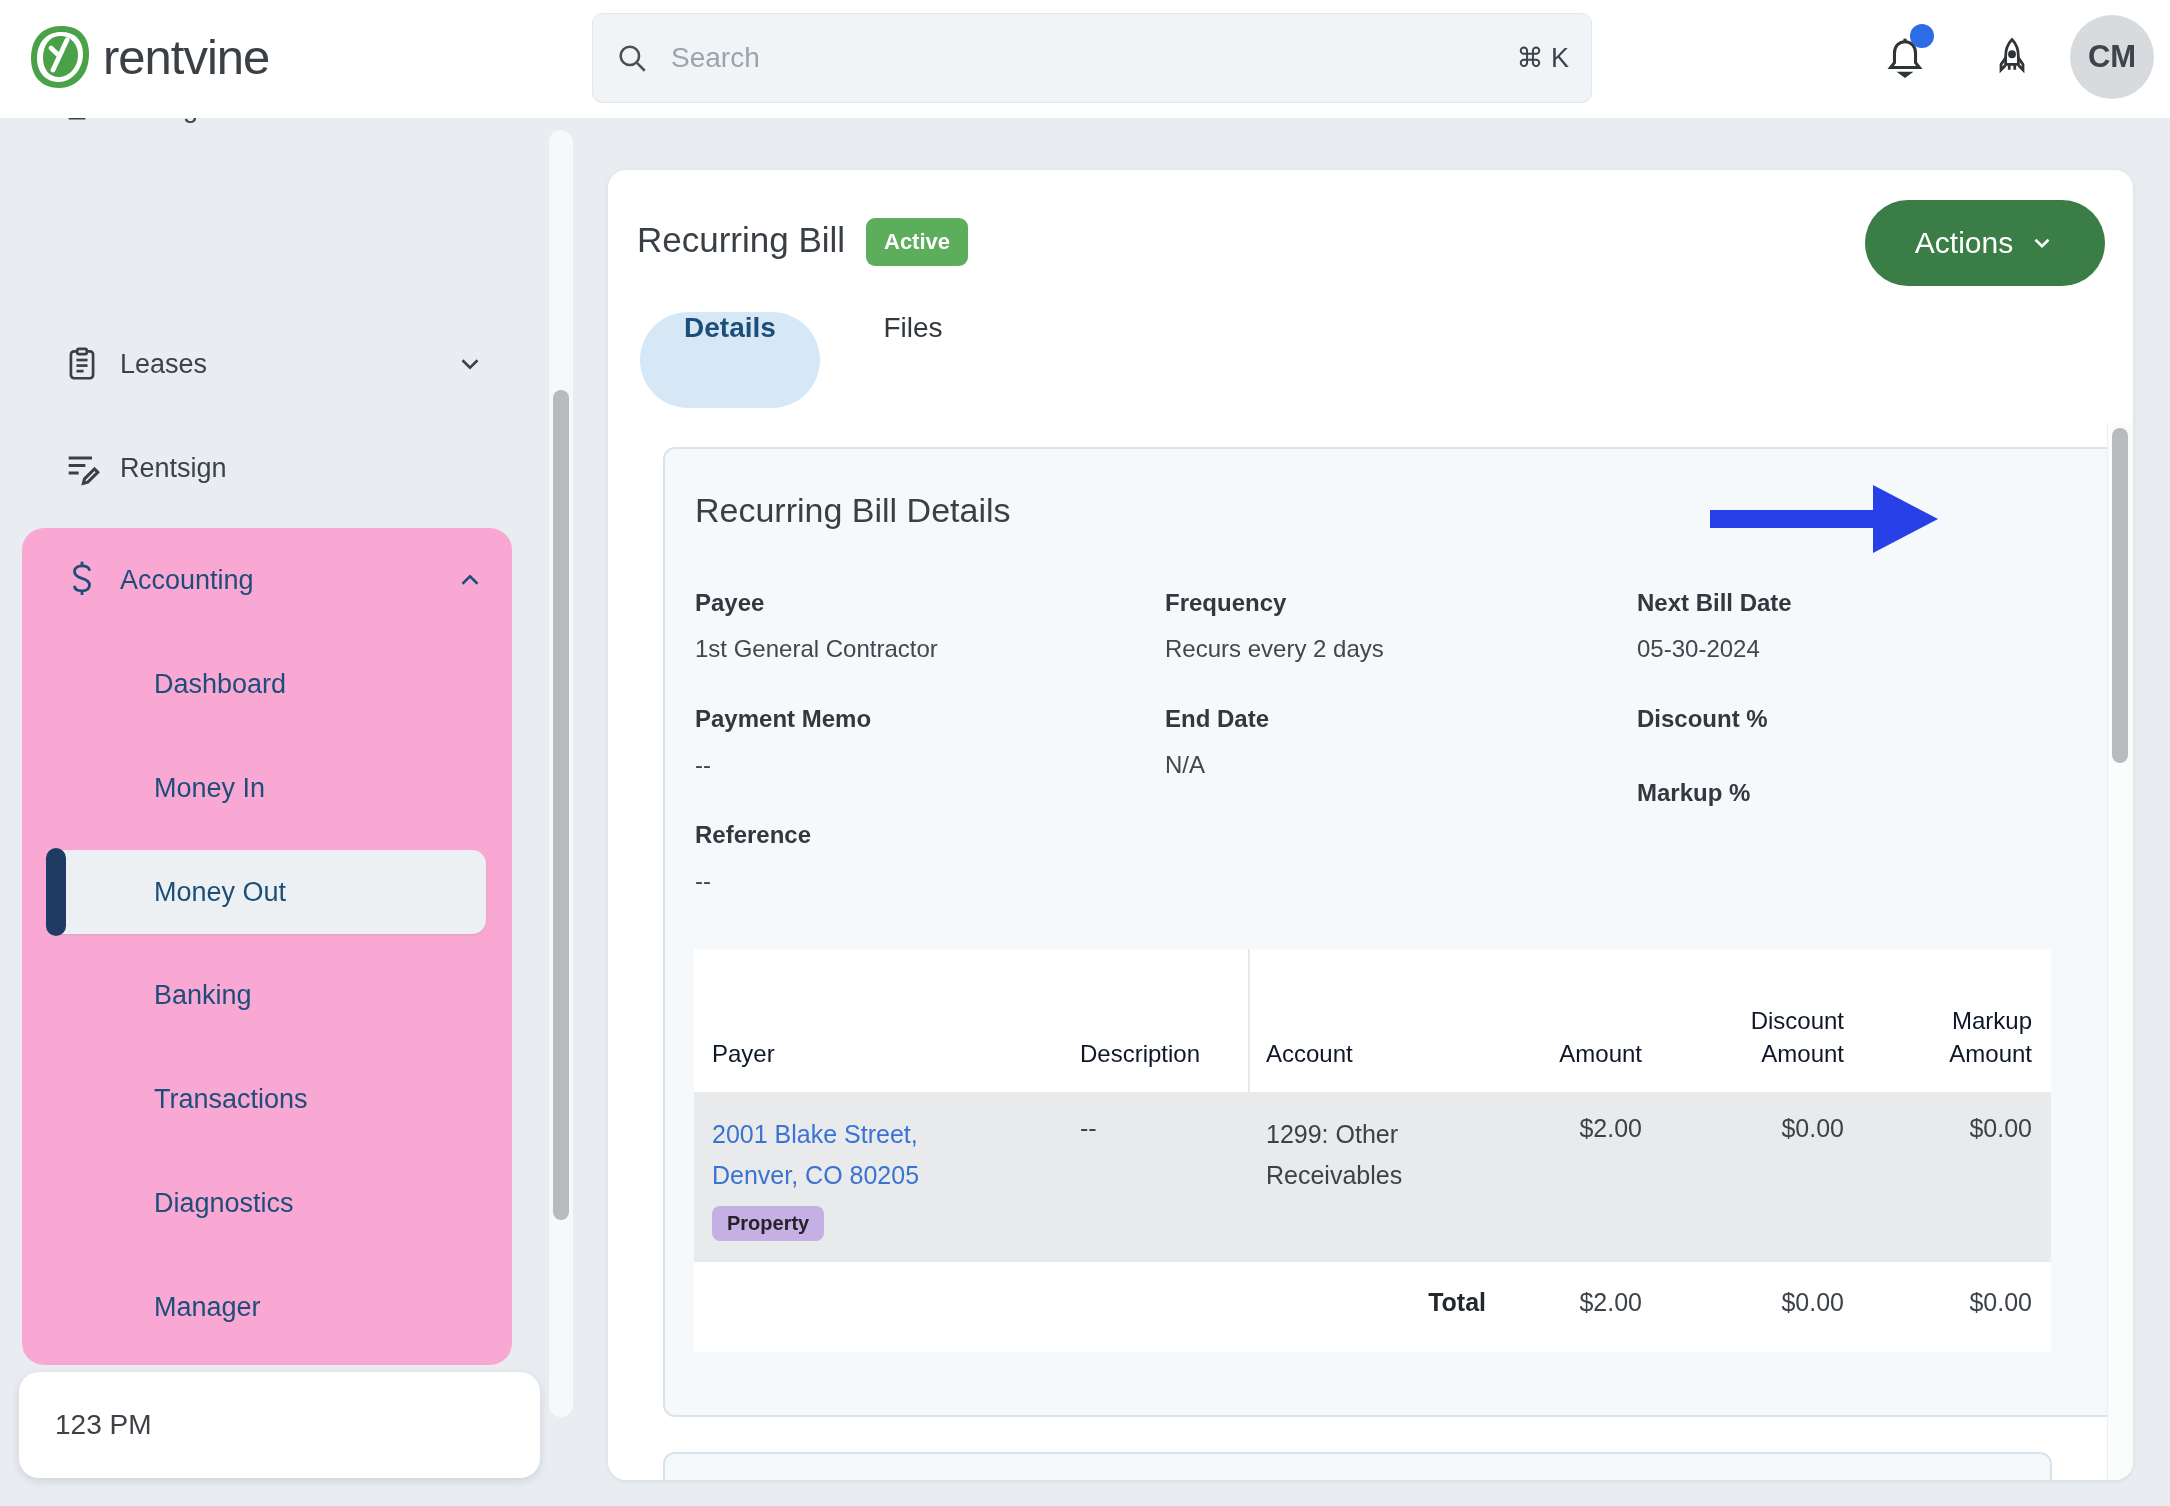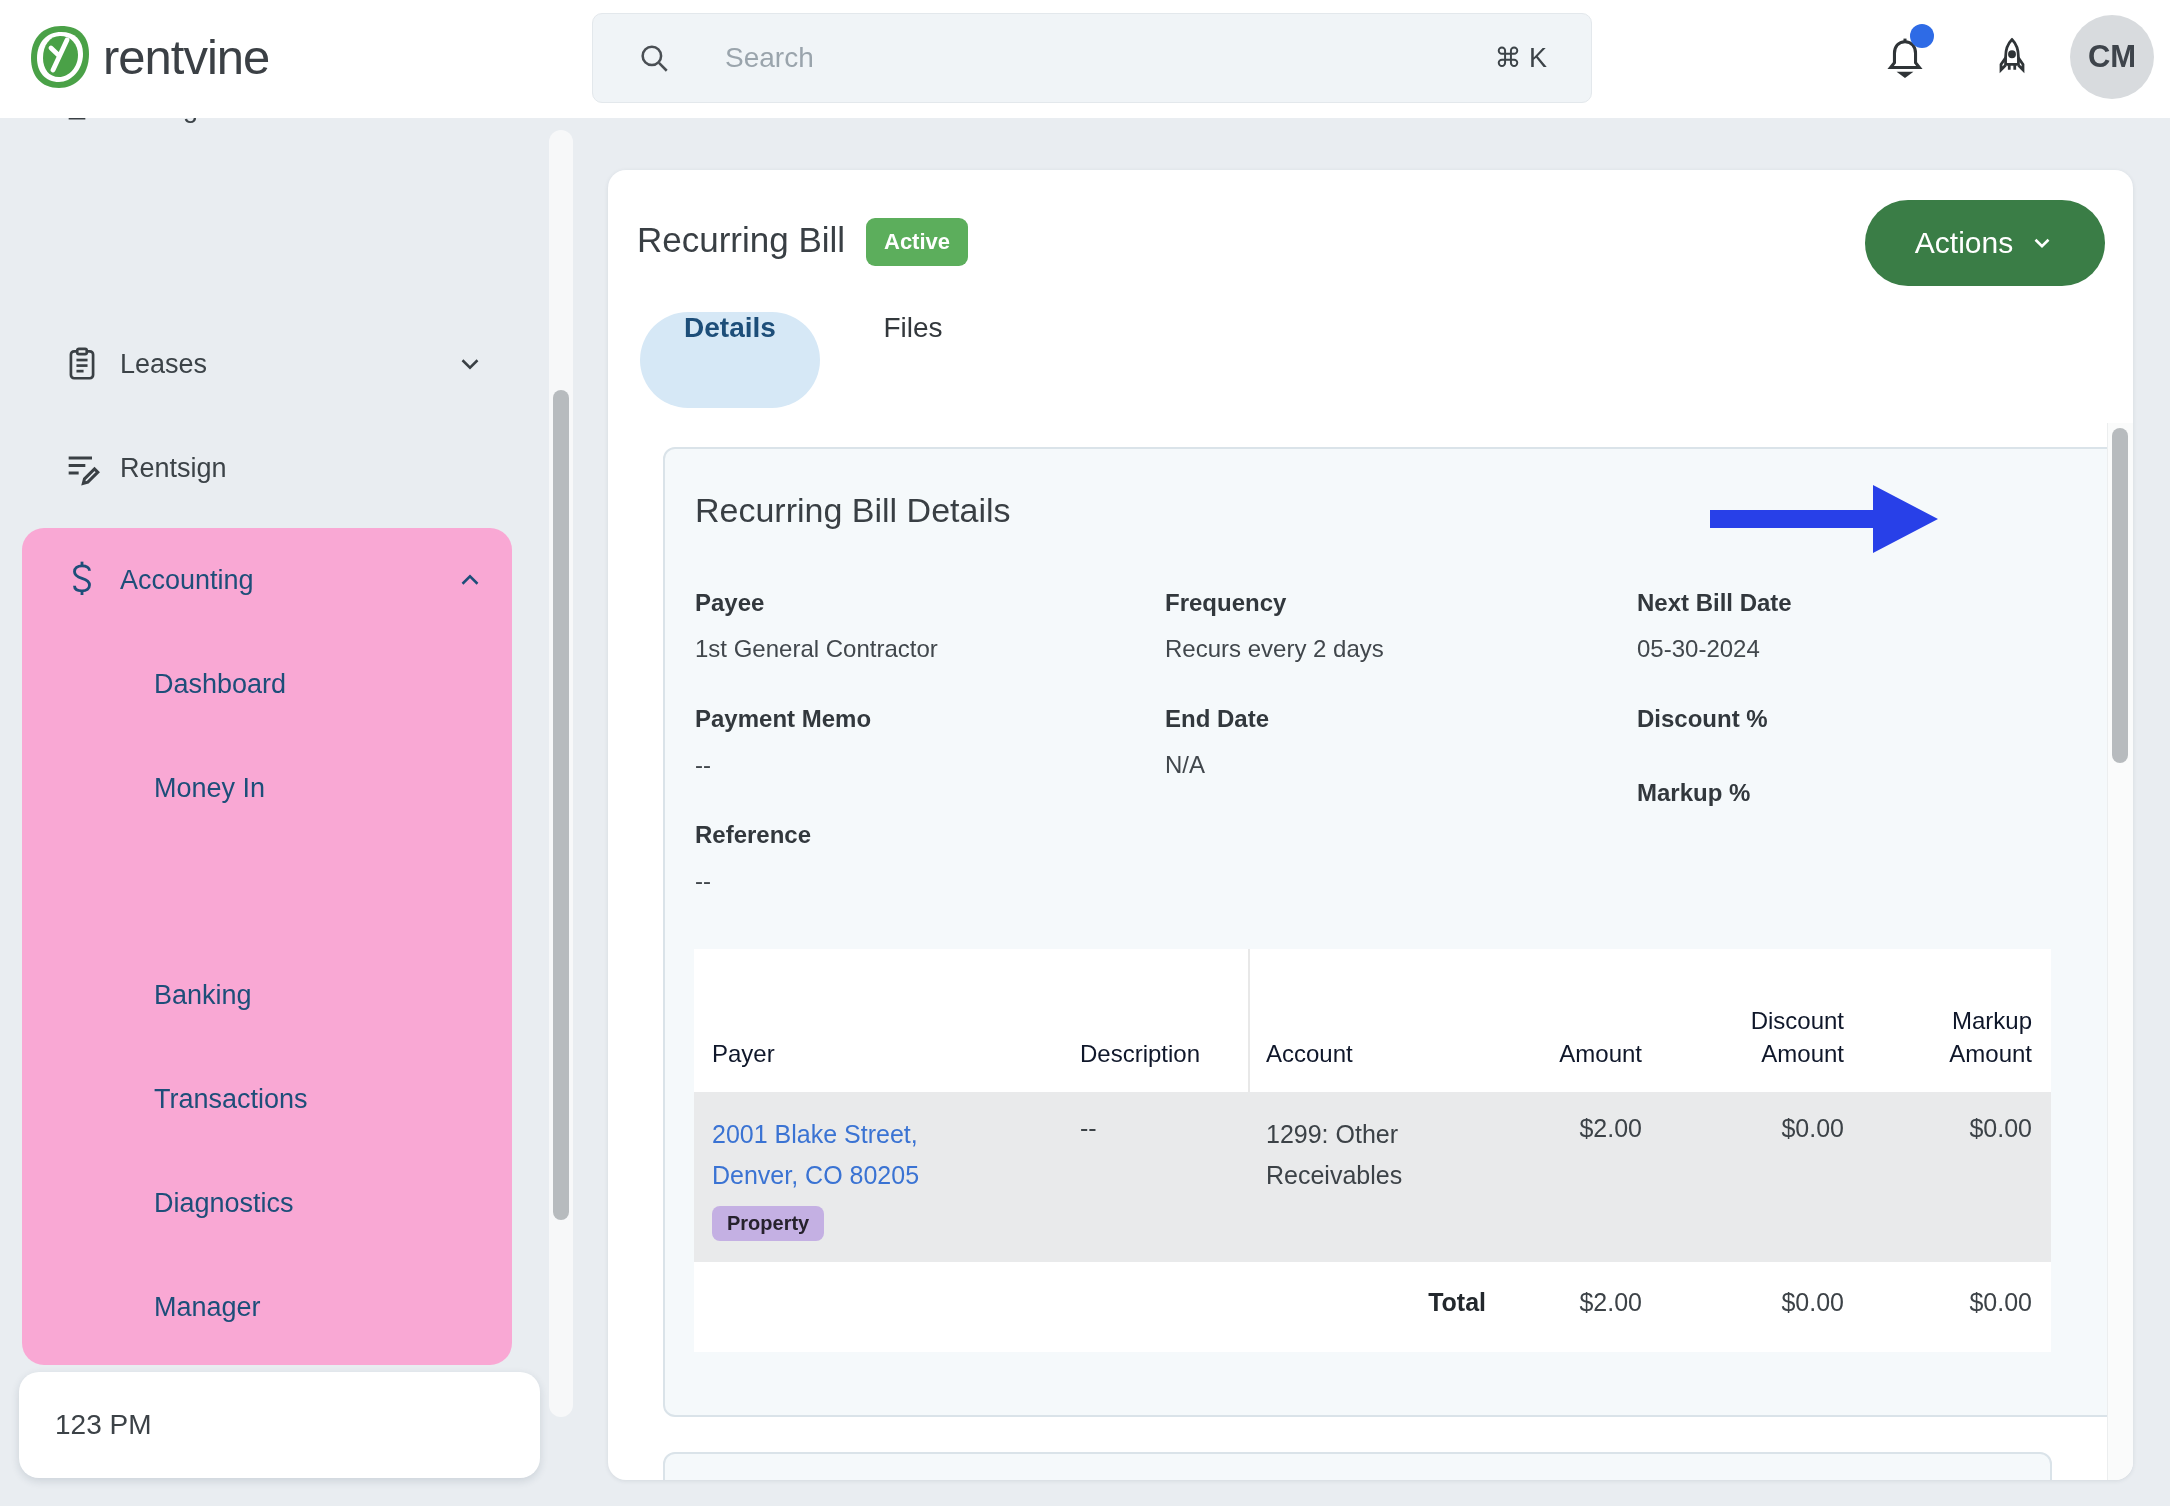--- a/index.html
+++ b/index.html
@@ -4,21 +4,21 @@
 <style>
   * { margin:0; padding:0; box-sizing:border-box; }
   html,body { width:2170px; height:1506px; overflow:hidden; }
   body { font-family:"Liberation Sans", sans-serif; background:#e9edf1; position:relative; }
 
   
   .topbar { position:absolute; left:0; top:0; width:2170px; height:118px; background:#ffffff; z-index:30; }
   .logo { position:absolute; left:27px; top:24px; display:flex; align-items:center; gap:8px; }
   .logo-text { font-size:49px; color:#3b4045; letter-spacing:-1px; font-weight:500; }
   .searchbox { position:absolute; left:592px; top:13px; width:1000px; height:90px; background:#f0f4f7;
-               border:1px solid #e3e8ec; border-radius:10px; display:flex; align-items:center; padding:0 44px;gap:32px; }
+               border:1px solid #e3e8ec; border-radius:10px; display:flex; align-items:center; padding:0 22px; }
   .searchbox input { flex:1; border:none; outline:none; background:transparent; font-size:28px;
                      color:#3c4348; margin-left:22px; font-family:"Liberation Sans", sans-serif; }
   .searchbox input::placeholder { color:#9aa4ac; }
   .search-shortcut { font-size:27px; color:#3c4348; white-space:nowrap; }
   .topicon { position:absolute; top:26px; width:62px; height:62px; display:flex; align-items:center; justify-content:center; cursor:pointer; }
   .bell-wrap { left:1874px; }
   .rocket-wrap { left:1981px; }
   .notif-dot { position:absolute; right:2px; top:-2px; width:24px; height:24px; border-radius:50%; background:#2e6be6; }
   .avatar { position:absolute; left:2070px; top:15px; width:84px; height:84px; border-radius:50%;
             background:#d8dbde; display:flex; align-items:center; justify-content:center;
@@ -226,20 +226,24 @@
             <polyline points="6,15 12,9 18,15"></polyline>
           </svg>
       </span>
     </div>
 
     <div class="subitem sub-0">
       <span class="sub-label">Dashboard</span>
     </div>
     <div class="subitem sub-1">
       <span class="sub-label">Money In</span>
+    </div>
+    <div class="subitem sub-2 selected">
+      <span class="sel-bar"></span>
+      <span class="sub-label">Money Out</span>
     </div>
     <div class="subitem sub-3">
       <span class="sub-label">Banking</span>
     </div>
     <div class="subitem sub-5">
       <span class="sub-label">Diagnostics</span>
     </div>
     <div class="subitem sub-4">
       <span class="sub-label">Transactions</span>
     </div>

